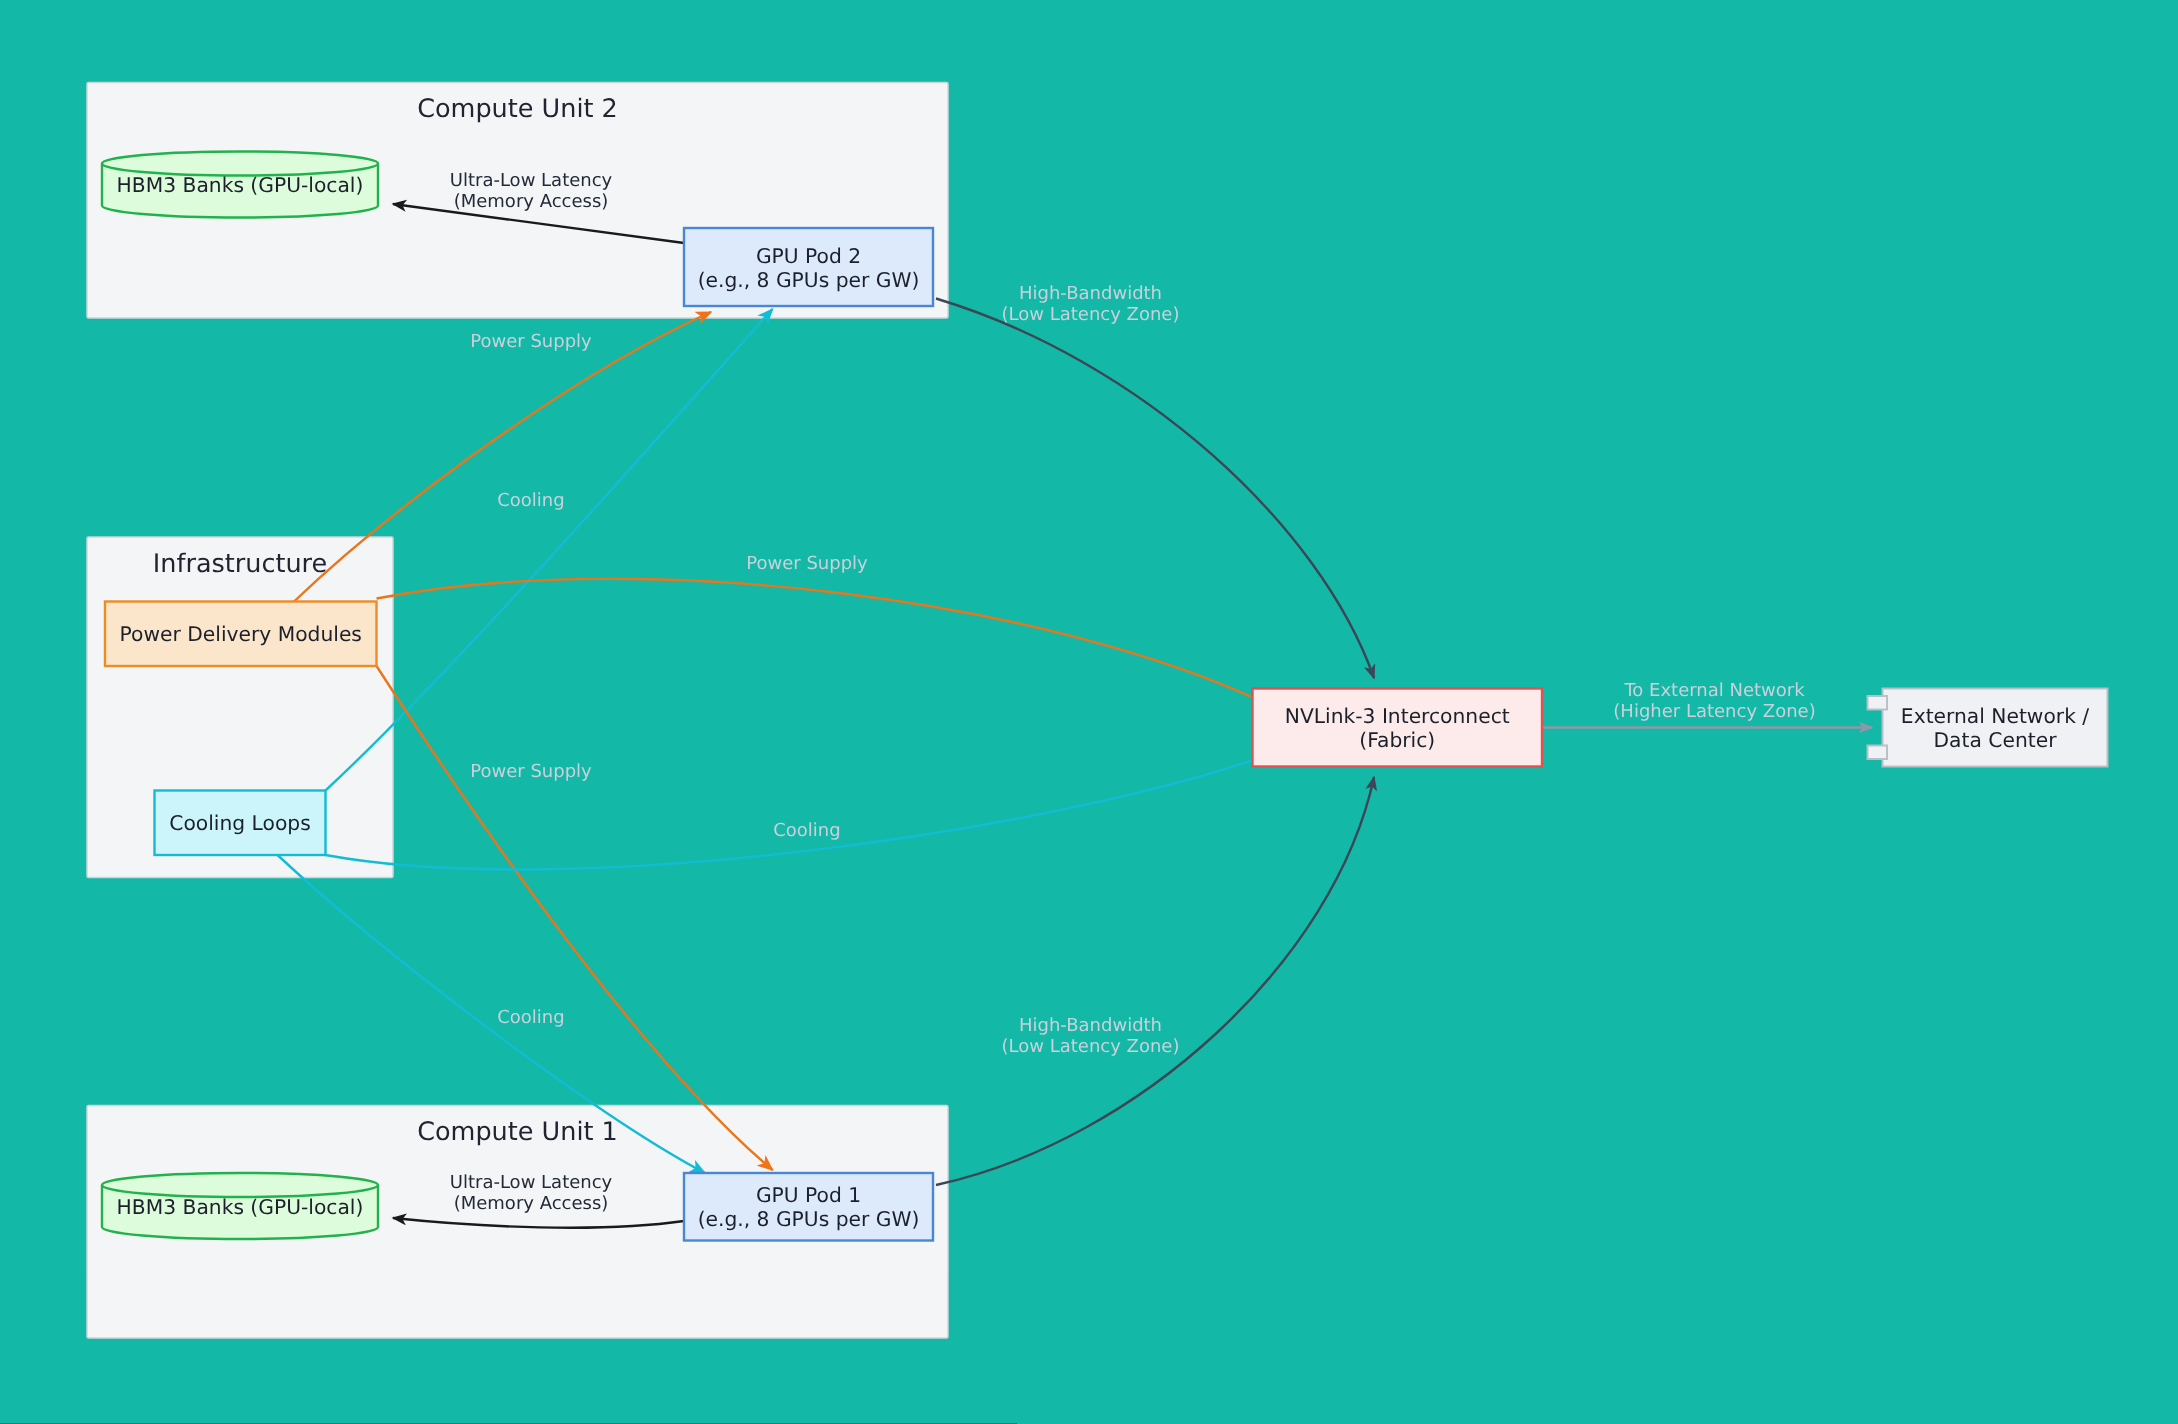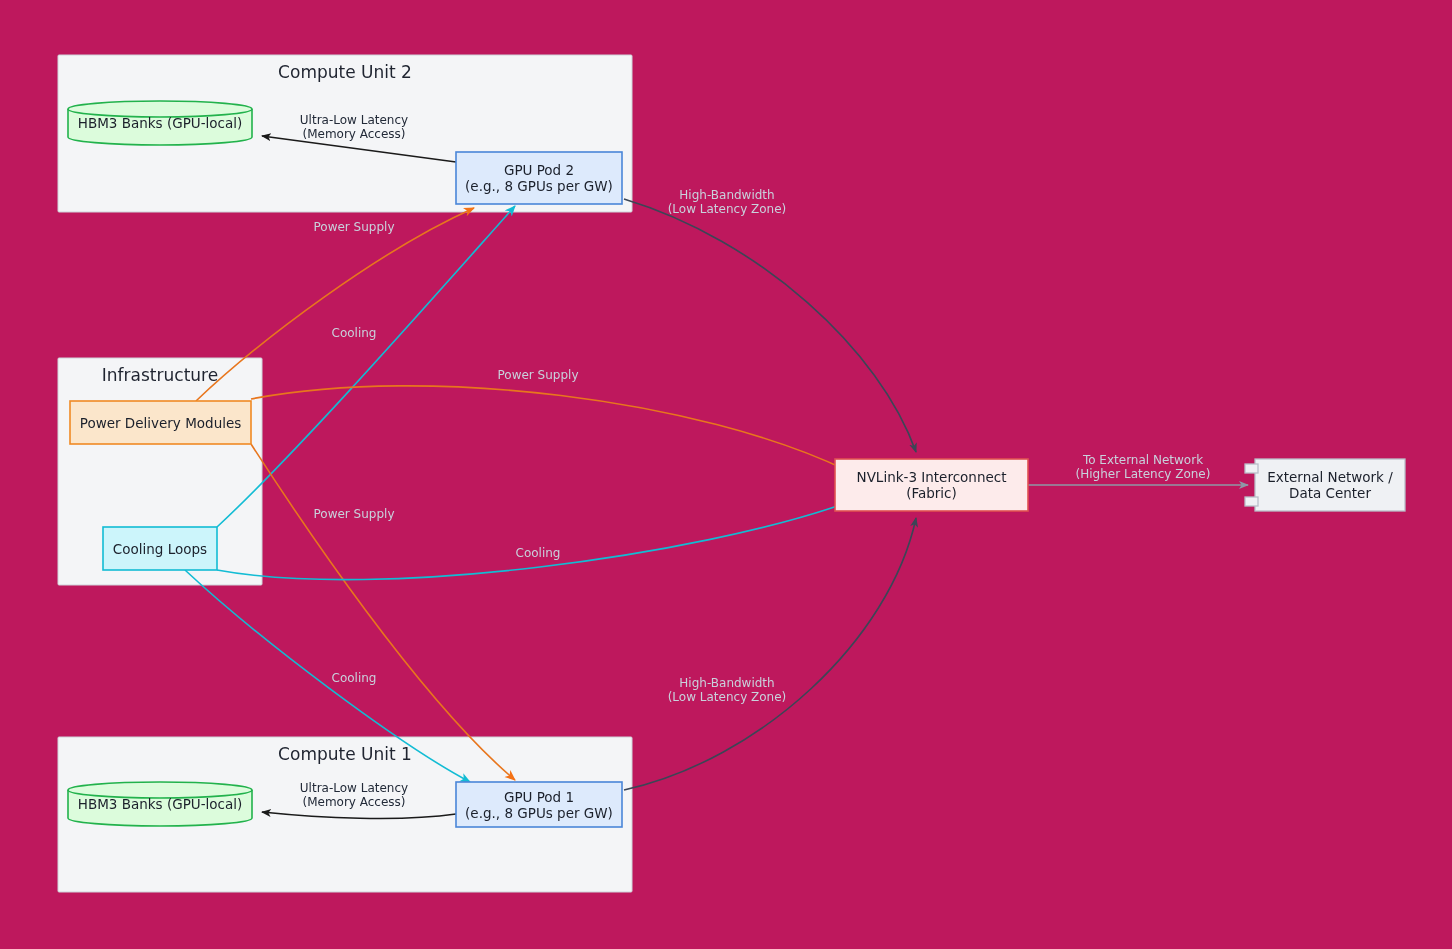--- a/index.html
+++ b/index.html
@@ -10,21 +10,21 @@
   body {
     width: 1452px;
     height: 949px;
     overflow: hidden;
     font-family: "DejaVu Sans", sans-serif;
   }
   #diagram-root {
     position: relative;
     width: 1452px;
     height: 949px;
-    background: #be185d;
+    background: #14b8a6;
   }
   svg#diagram-svg {
     display: block;
     width: 1452px;
     height: 949px;
   }
   .subgraph-rect {
     fill: #f4f5f7;
     stroke: #cfd3da;
     stroke-width: 1;

